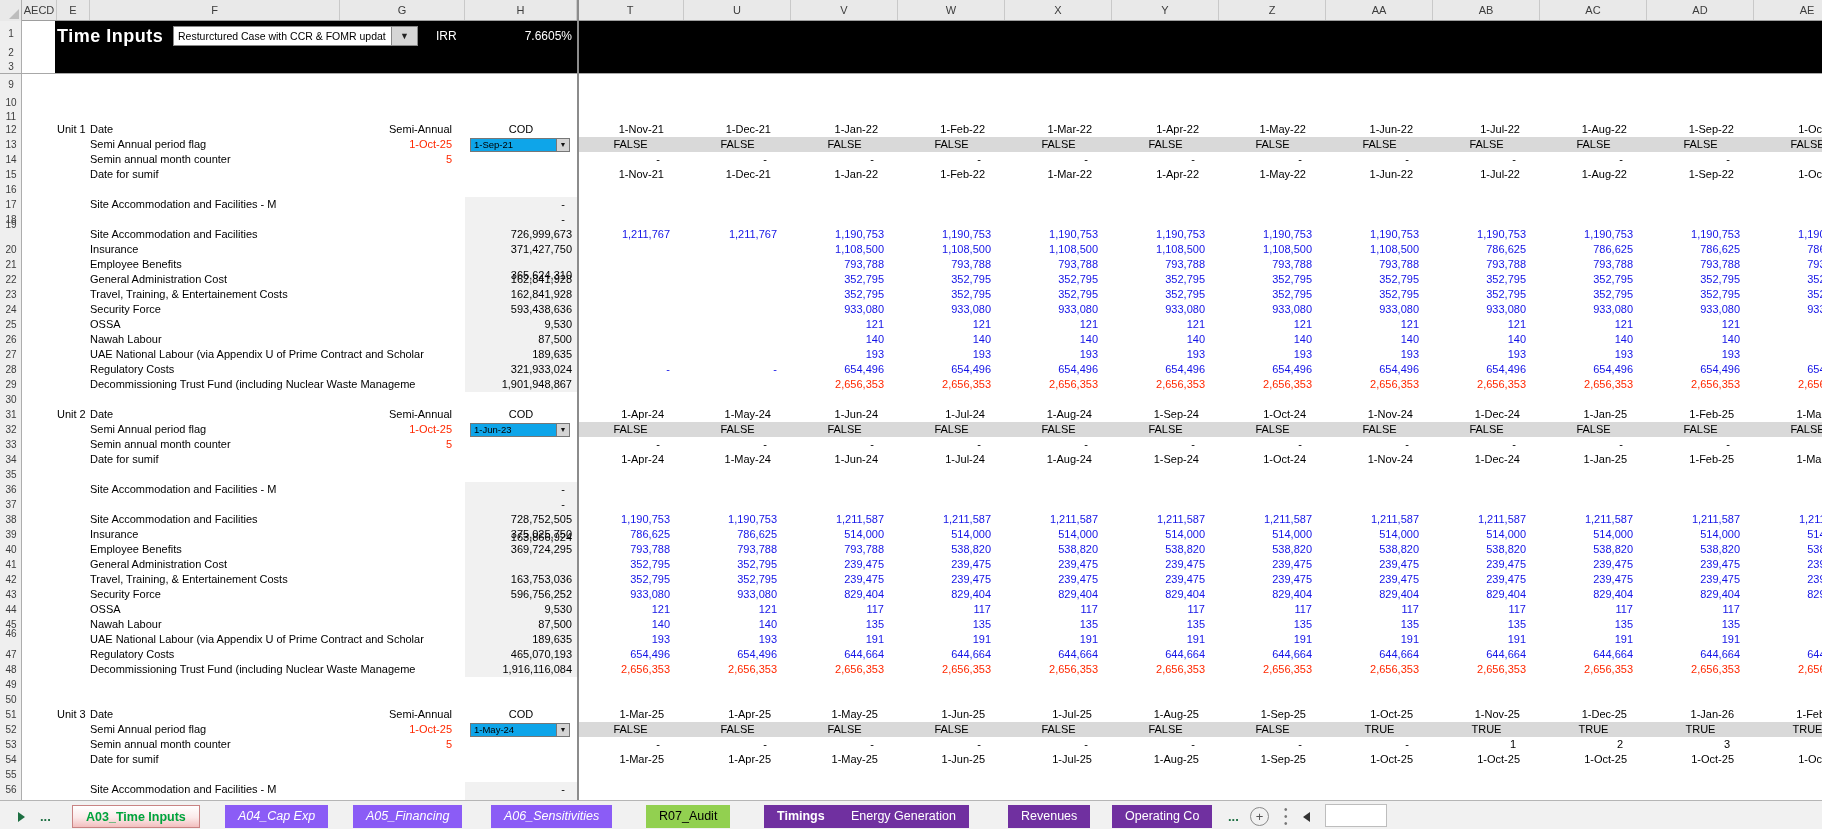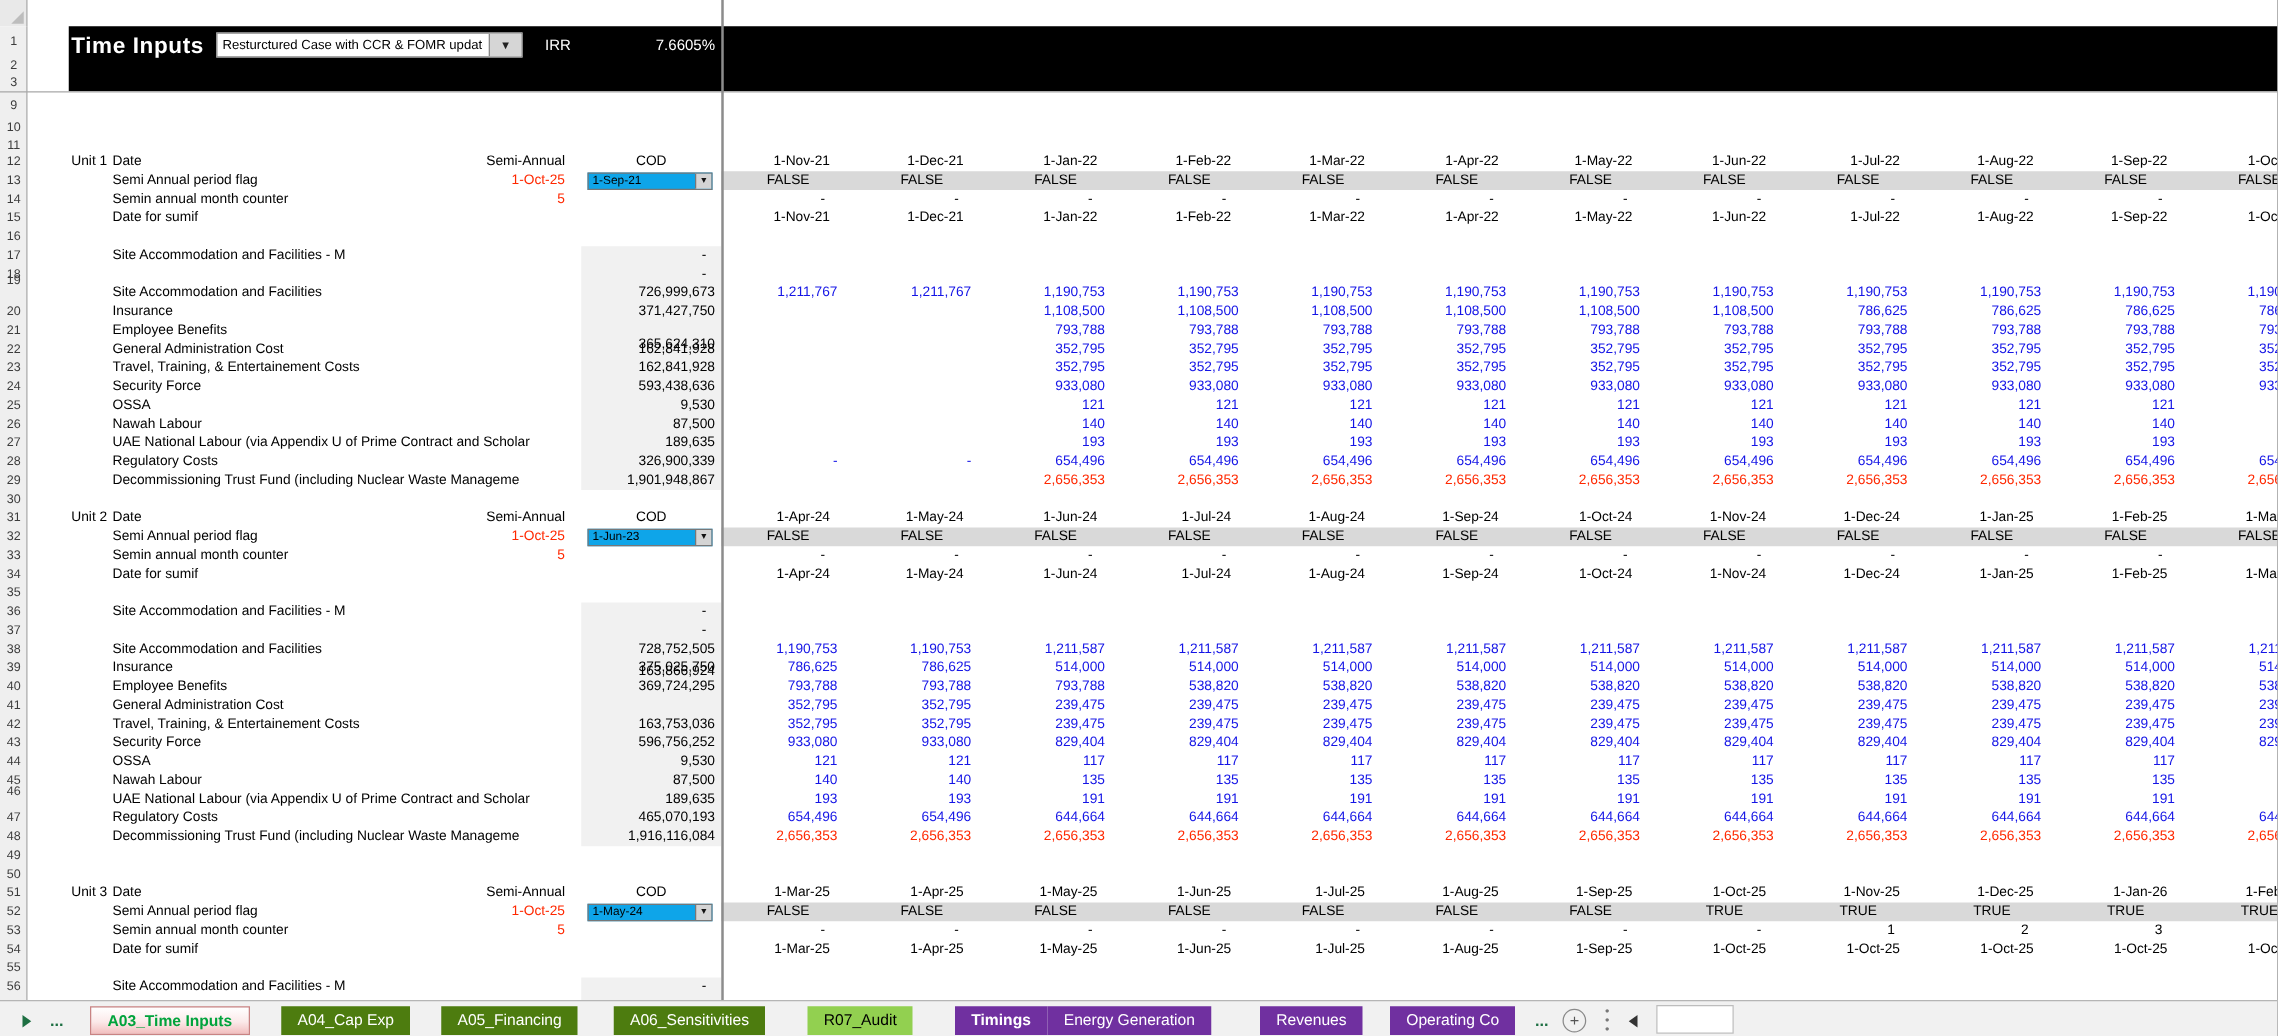--- a/index.html
+++ b/index.html
@@ -30,34 +30,53 @@
   #irrlbl{position:absolute;left:436px;top:26px;color:#fff;font-size:12px;line-height:20px;}
   #irrval{position:absolute;left:465px;top:26px;width:107px;color:#fff;font-size:12px;line-height:20px;text-align:right;}
   .flagband{position:absolute;left:577px;width:1245px;height:15px;background:#D9D9D9;}
   .greyblock{position:absolute;left:465px;width:112px;background:#F1F1F1;}
   .dropdown{position:absolute;left:470px;width:100px;height:14px;background:#0ea5e9;border:1px solid #777;}
   .dropdown .txt{position:absolute;left:3px;top:0;width:80px;height:12px;font-size:9.5px;line-height:12px;white-space:nowrap;overflow:hidden;}
   .dropdown .btn{position:absolute;right:0;top:0;width:13px;height:12px;background:#D4D4D4;border-left:1px solid #777;font-size:7px;line-height:12px;text-align:center;color:#111;}
   
   #tabbar{position:absolute;left:0;top:800px;width:1822px;height:29px;background:#F1F1F1;border-top:1px solid #B5B5B5;}
   .tab{position:absolute;top:4px;height:23px;font-size:12.5px;line-height:23px;padding:0 13px;white-space:nowrap;cursor:default;}
-  .tab.red{background:#4d7c0f;color:#fff;}
+  .tab.red{background:#8b5cf6;color:#fff;font-style:italic;}
   .tab.green{background:#92D050;color:#000;}
   .tab.purple{background:#7030A0;color:#fff;}
   .tab.active{background:linear-gradient(#FFFFFF 0%,#FBE9E9 55%,#F2BEBE 100%);color:#00A33C;font-weight:bold;border:1px solid #C98383;}
   .navtri{position:absolute;top:11px;width:0;height:0;border-top:5px solid transparent;border-bottom:5px solid transparent;}
   #scrollthumb{position:absolute;left:1325px;top:3px;width:62px;height:23px;background:#fff;border:1px solid #BDBDBD;}
   #selectall{position:absolute;left:0;top:0;width:22px;height:21px;background:#E9E9E9;border-right:1px solid #ADADAD;}
   #selectall .tri{position:absolute;right:2px;bottom:2px;width:0;height:0;border-left:10px solid transparent;border-bottom:10px solid #BDBDBD;}
 </style>
 </head>
 <body>
 
 <div id="canvas">
 
+  <div id="colheader">
+      <div class="colletter" style="left: 22px; width: 35px;">AECD</div>
+      <div class="colletter" style="left: 57px; width: 33px;">E</div>
+      <div class="colletter" style="left: 90px; width: 250px;">F</div>
+      <div class="colletter" style="left: 340px; width: 125px;">G</div>
+      <div class="colletter" style="left: 465px; width: 112px;">H</div>
+      <div class="colletter" style="left: 577px; width: 107px;">T</div>
+      <div class="colletter" style="left: 684px; width: 107px;">U</div>
+      <div class="colletter" style="left: 791px; width: 107px;">V</div>
+      <div class="colletter" style="left: 898px; width: 107px;">W</div>
+      <div class="colletter" style="left: 1005px; width: 107px;">X</div>
+      <div class="colletter" style="left: 1112px; width: 107px;">Y</div>
+      <div class="colletter" style="left: 1219px; width: 107px;">Z</div>
+      <div class="colletter" style="left: 1326px; width: 107px;">AA</div>
+      <div class="colletter" style="left: 1433px; width: 107px;">AB</div>
+      <div class="colletter" style="left: 1540px; width: 107px;">AC</div>
+      <div class="colletter" style="left: 1647px; width: 107px;">AD</div>
+      <div class="colletter" style="left: 1754px; width: 107px;">AE</div>
+    </div>
   <div id="selectall">
       <div class="tri"></div>
     </div>
 
   <div id="gutter">
       <div class="rownum" style="top: 0px; height: 25px; line-height: 25px;">1</div>
       <div class="rownum" style="top: 25px; height: 14px; line-height: 14px;">2</div>
       <div class="rownum" style="top: 39px; height: 13px; line-height: 13px;">3</div>
       <div class="rownum" style="top: 54px; height: 20px; line-height: 20px;">9</div>
       <div class="rownum" style="top: 74px; height: 15px; line-height: 15px;">10</div>
@@ -310,21 +329,21 @@
       <div class="cell num blue" style="left: 898px; top: 347px; width: 93px;">193</div>
       <div class="cell num blue" style="left: 1005px; top: 347px; width: 93px;">193</div>
       <div class="cell num blue" style="left: 1112px; top: 347px; width: 93px;">193</div>
       <div class="cell num blue" style="left: 1219px; top: 347px; width: 93px;">193</div>
       <div class="cell num blue" style="left: 1326px; top: 347px; width: 93px;">193</div>
       <div class="cell num blue" style="left: 1433px; top: 347px; width: 93px;">193</div>
       <div class="cell num blue" style="left: 1540px; top: 347px; width: 93px;">193</div>
       <div class="cell num blue" style="left: 1647px; top: 347px; width: 93px;">193</div>
       <div class="cell num blue" style="left: 1754px; top: 347px; width: 93px;">193</div>
       <div class="cell" style="left: 90px; top: 362px; width: 375px;">Regulatory Costs</div>
-      <div class="cell num" style="left: 465px; top: 362px; width: 107px;">326,900,339</div>
+      <div class="cell num" style="left: 465px; top: 362px; width: 107px;">321,933,024</div>
       <div class="cell num blue" style="left: 577px; top: 362px; width: 93px;">-</div>
       <div class="cell num blue" style="left: 684px; top: 362px; width: 93px;">-</div>
       <div class="cell num blue" style="left: 791px; top: 362px; width: 93px;">654,496</div>
       <div class="cell num blue" style="left: 898px; top: 362px; width: 93px;">654,496</div>
       <div class="cell num blue" style="left: 1005px; top: 362px; width: 93px;">654,496</div>
       <div class="cell num blue" style="left: 1112px; top: 362px; width: 93px;">654,496</div>
       <div class="cell num blue" style="left: 1219px; top: 362px; width: 93px;">654,496</div>
       <div class="cell num blue" style="left: 1326px; top: 362px; width: 93px;">654,496</div>
       <div class="cell num blue" style="left: 1433px; top: 362px; width: 93px;">654,496</div>
       <div class="cell num blue" style="left: 1540px; top: 362px; width: 93px;">654,496</div>

